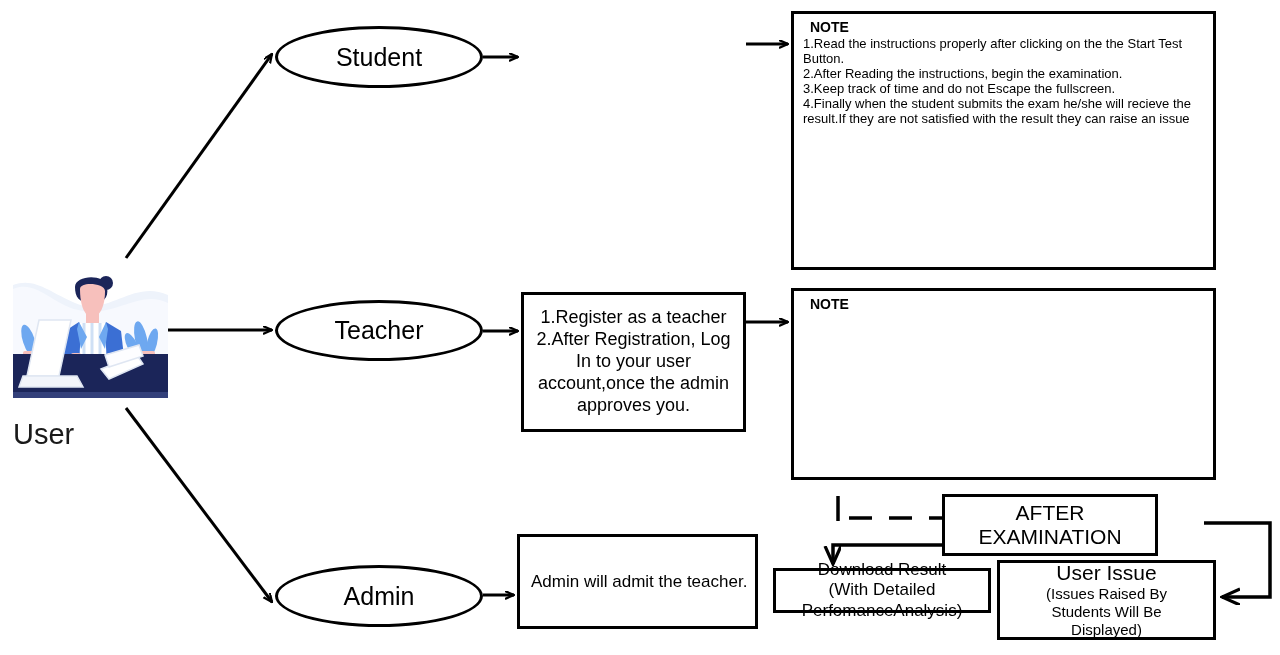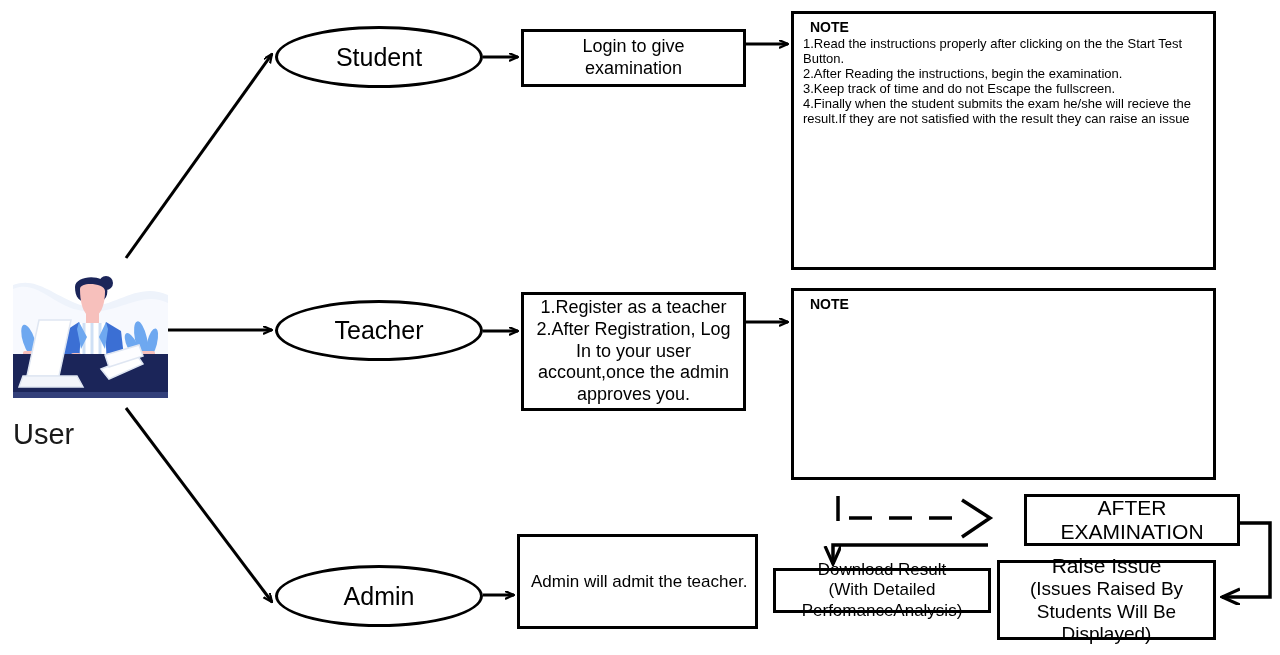--- a/index.html
+++ b/index.html
@@ -79,21 +79,21 @@
   }
   .after-exam-text {
     font-size: 21px;
   }
   .result-text {
     font-size: 17px;
     line-height: 1.2;
     white-space: pre-line;
   }
   .raise-text {
-    font-size: 19px;
+    font-size: 15px;
     line-height: 1.2;
     white-space: pre-line;
   }
   .raise-title {
     font-size: 21px;
     display: block;
   }
   #user-illustration {
     position: absolute;
     left: 13px;
@@ -203,26 +203,22 @@
   <div class="node ellipse-node" style="left:275px; top:300px; width:208px; height:61px;">
     <span>Teacher</span>
   </div>
   <div class="node ellipse-node" style="left:275px; top:26px; width:208px; height:62px;">
     <span>Student</span>
   </div>
   <div class="node ellipse-node" style="left:275px; top:565px; width:208px; height:62px;align-items:center;">
     <span>Admin</span>
   </div>
 
-  <div class="node rect-node" style="left:521px; top:29px; width:225px; height:58px;">
-    <span class="step-text">Login to give
-examination</span>
-  </div>
-
-  <div class="node rect-node" style="left:521px; top:292px; width:225px; height:119px;">
+
+  <div class="node rect-node" style="left:521px; top:292px; width:225px; height:140px;">
     <span class="step-text">1.Register as a teacher
 2.After Registration, Log
 In to your user
 account,once the admin
 approves you.</span>
   </div>
 
   <div class="node rect-node admin-text" style="left:517px; top:534px; width:241px; height:95px;align-items:center;">
     <span>Admin will admit the teacher.</span>
   </div>
@@ -232,30 +228,30 @@
     <span class="note-body">1.Read the instructions properly after clicking on the the Start Test Button.
 2.After Reading the instructions, begin the examination.
 3.Keep track of time and do not Escape the fullscreen.
 4.Finally when the student submits the exam he/she will recieve the result.If they are not satisfied with the result they can raise an issue</span>
   </div>
 
   <div class="node note-node" style="left:791px; top:288px; width:425px; height:192px;">
     <span class="note-title">NOTE</span>
   </div>
 
-  <div class="node rect-node after-exam-text" style="left:1024px; top:494px; width:216px; height:52px;">
+  <div class="node rect-node after-exam-text" style="left:942px; top:494px; width:216px; height:62px;">
     <span>AFTER EXAMINATION</span>
   </div>
 
   <div class="node rect-node" style="left:773px; top:568px; width:218px; height:45px;justify-content:center;">
     <span class="result-text">Download Result
 (With Detailed
 PerfomanceAnalysis)</span>
   </div>
 
   <div class="node rect-node" style="left:997px; top:560px; width:219px; height:80px; flex-direction:column;">
-    <span class="raise-title">Raise Issue</span>
+    <span class="raise-title">User Issue</span>
     <span class="raise-text">(Issues Raised By
 Students Will Be
 Displayed)</span>
   </div>
 
 </div>
 
 </body></html>

